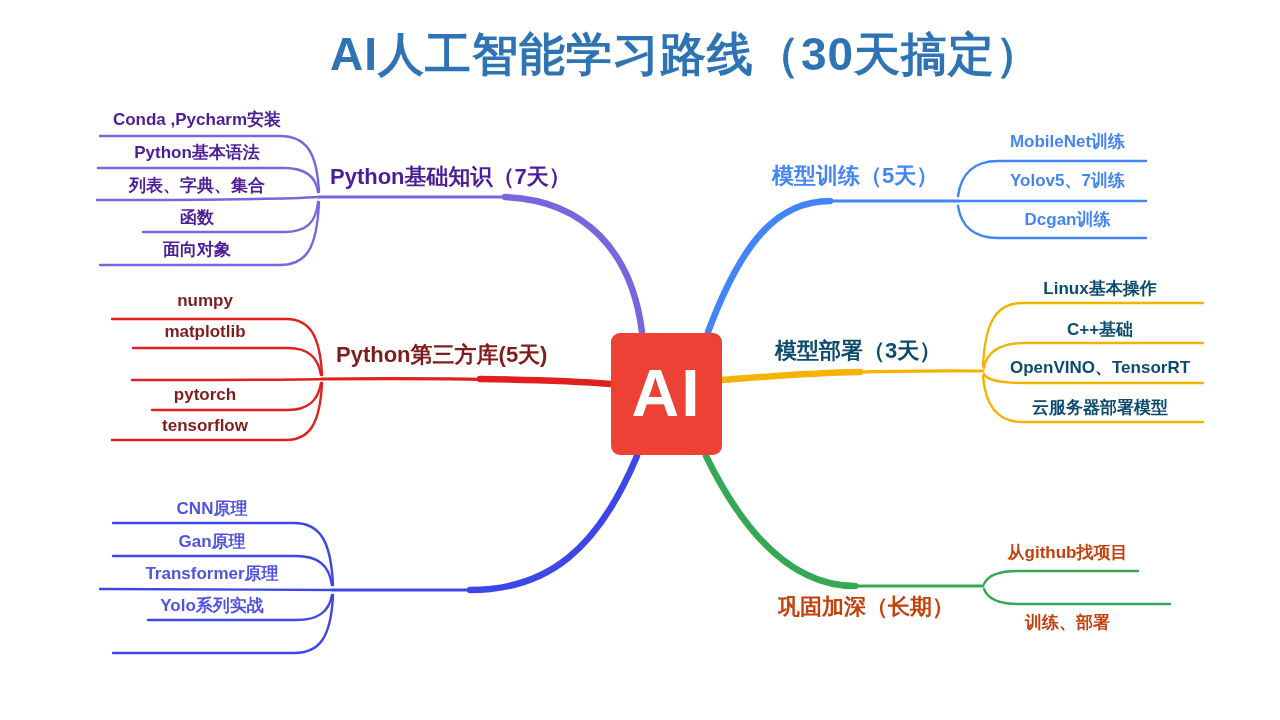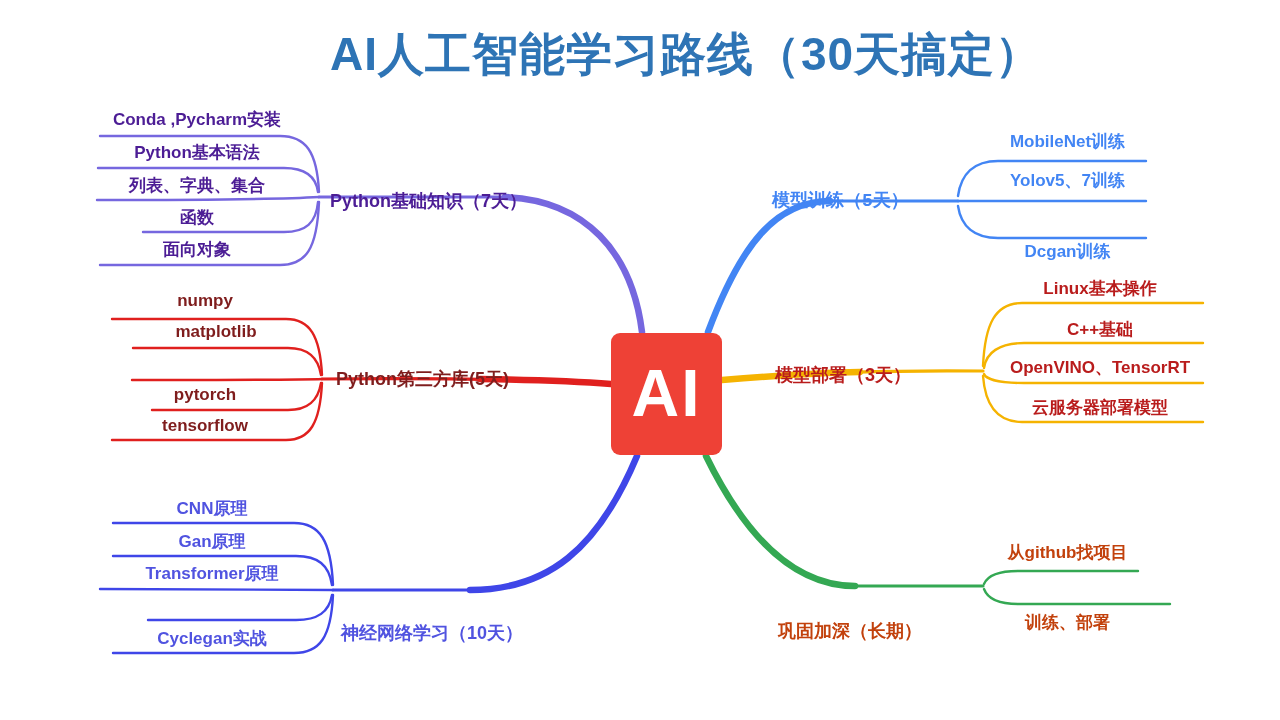--- a/index.html
+++ b/index.html
@@ -13,24 +13,24 @@
   }
   svg.wires{position:absolute;left:0;top:0;}
   svg.wires path{fill:none;stroke-linecap:round;stroke-linejoin:round;}
   .p-b1{stroke:#7667DF;} .p-b2{stroke:#E0201E;} .p-b3{stroke:#3F46E8;}
   .p-b4{stroke:#4285F4;} .p-b5{stroke:#F5B301;} .p-b6{stroke:#34A853;}
   .w-line{stroke-width:2.4px;} .w-trunk{stroke-width:3.2px;} .w-thick{stroke-width:6.5px;}
   .center-node{
     position:absolute;left:611px;top:333px;width:111px;height:122px;background:#EE4136;
     border-radius:9px;color:#ffffff;font-size:66px;text-align:center;line-height:120px;letter-spacing:2px;
   }
-  .blabel{position:absolute;white-space:nowrap;font-size:18px;margin-top:27px;}
+  .blabel{position:absolute;white-space:nowrap;font-size:22px;}
   .child{position:absolute;font-size:17px;text-align:center;white-space:nowrap;}
   .t-b1{color:#4c1d95;} .t-b2{color:#7f1d1d;} .t-b3{color:#5053E0;}
-  .t-b4{color:#4285F4;} .t-b5{color:#b91c1c;} .t-b6{color:#c2410c;}
+  .t-b4{color:#4285F4;} .t-b5{color:#0c4a6e;} .t-b6{color:#c2410c;}
 </style>
 </head>
 <body>
 
 <div class="canvas">
 
   <div class="title">AI人工智能学习路线（30天搞定）</div>
 
   <svg class="wires" width="1280" height="720" viewBox="0 0 1280 720">
 
@@ -81,34 +81,33 @@
 
   <div class="blabel t-b1" style="left:330px;top:162px;">Python基础知识（7天）</div>
   <div class="child t-b1" style="left:67px;top:108px;width:260px;">Conda ,Pycharm安装</div>
   <div class="child t-b1" style="left:67px;top:141px;width:260px;">Python基本语法</div>
   <div class="child t-b1" style="left:67px;top:174px;width:260px;">列表、字典、集合</div>
   <div class="child t-b1" style="left:67px;top:206px;width:260px;">函数</div>
   <div class="child t-b1" style="left:67px;top:238px;width:260px;">面向对象</div>
 
   <div class="blabel t-b2" style="left:336px;top:340px;">Python第三方库(5天)</div>
   <div class="child t-b2" style="left:75px;top:291px;width:260px;">numpy</div>
-  <div class="child t-b2" style="left:86px;top:322px;width:260px;">matplotlib</div>
+  <div class="child t-b2" style="left:75px;top:322px;width:260px;">matplotlib</div>
   <div class="child t-b2" style="left:75px;top:385px;width:260px;">pytorch</div>
   <div class="child t-b2" style="left:75px;top:416px;width:260px;">tensorflow</div>
 
-  <div class="blabel t-b3" style="left:341px;top:594px;">神经网络学习（10天）</div>
   <div class="child t-b3" style="left:82px;top:497px;width:260px;">CNN原理</div>
   <div class="child t-b3" style="left:82px;top:530px;width:260px;">Gan原理</div>
   <div class="child t-b3" style="left:82px;top:562px;width:260px;">Transformer原理</div>
-  <div class="child t-b3" style="left:82px;top:627px;width:260px;">Cyclegan实战</div>
+  <div class="child t-b3" style="left:82px;top:594px;width:260px;">Yolo系列实战</div>
 
-  <div class="blabel t-b4" style="left:772px;top:161px;font-family:Liberation Mono, monospace;">模型训练（5天）</div>
+  <div class="blabel t-b4" style="left:772px;top:161px;">模型训练（5天）</div>
   <div class="child t-b4" style="left:985px;top:130px;width:165px;">MobileNet训练</div>
   <div class="child t-b4" style="left:985px;top:169px;width:165px;">Yolov5、7训练</div>
-  <div class="child t-b4" style="left:985px;top:208px;width:165px;margin-top:32px;">Dcgan训练</div>
+  <div class="child t-b4" style="left:985px;top:208px;width:165px;">Dcgan训练</div>
 
   <div class="blabel t-b5" style="left:775px;top:336px;">模型部署（3天）</div>
   <div class="child t-b5" style="left:990px;top:277px;width:220px;">Linux基本操作</div>
   <div class="child t-b5" style="left:990px;top:318px;width:220px;">C++基础</div>
   <div class="child t-b5" style="left:990px;top:356px;width:220px;">OpenVINO、TensorRT</div>
   <div class="child t-b5" style="left:990px;top:396px;width:220px;">云服务器部署模型</div>
 
   <div class="blabel t-b6" style="left:778px;top:592px;">巩固加深（长期）</div>
   <div class="child t-b6" style="left:975px;top:541px;width:185px;">从github找项目</div>
   <div class="child t-b6" style="left:975px;top:611px;width:185px;">训练、部署</div>

